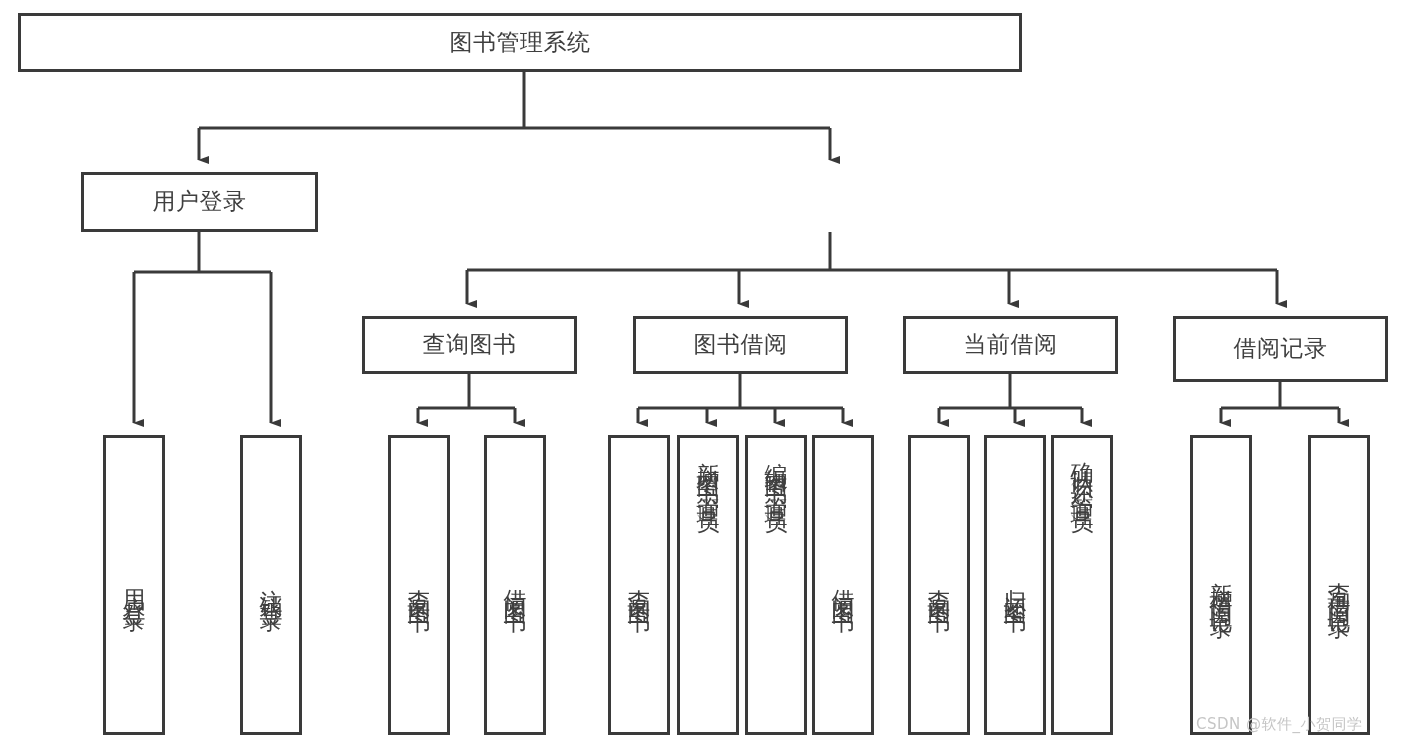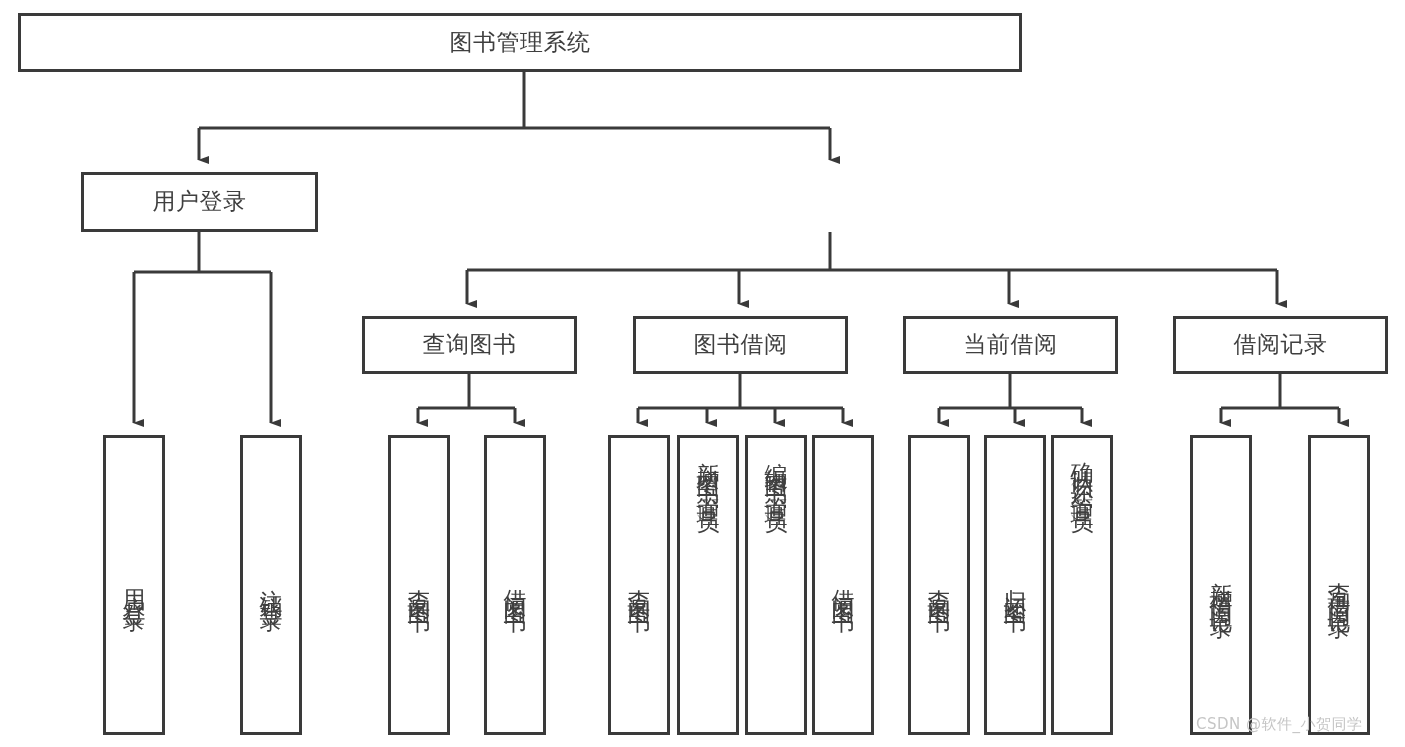--- a/index.html
+++ b/index.html
@@ -143,21 +143,21 @@
 
   <div class="node-box" style="left:362px; top:316px; width:215px; height:58px;">
     <span class="node-label-h">查询图书</span>
   </div>
   <div class="node-box" style="left:633px; top:316px; width:215px; height:58px;">
     <span class="node-label-h">图书借阅</span>
   </div>
   <div class="node-box" style="left:903px; top:316px; width:215px; height:58px;">
     <span class="node-label-h">当前借阅</span>
   </div>
-  <div class="node-box" style="left:1173px; top:316px; width:215px; height:58px;">
+  <div class="node-box" style="left:1173px; top:316px; width:215px; height:66px;">
     <span class="node-label-h">借阅记录</span>
   </div>
 
   <div class="node-box leaf" style="left:103px; top:435px; width:62px; height:300px;">
     <div class="leaf-inner">
       <span class="node-label-v">用户登录</span>
     </div>
   </div>
 
   <div class="node-box leaf" style="left:240px; top:435px; width:62px; height:300px;">

